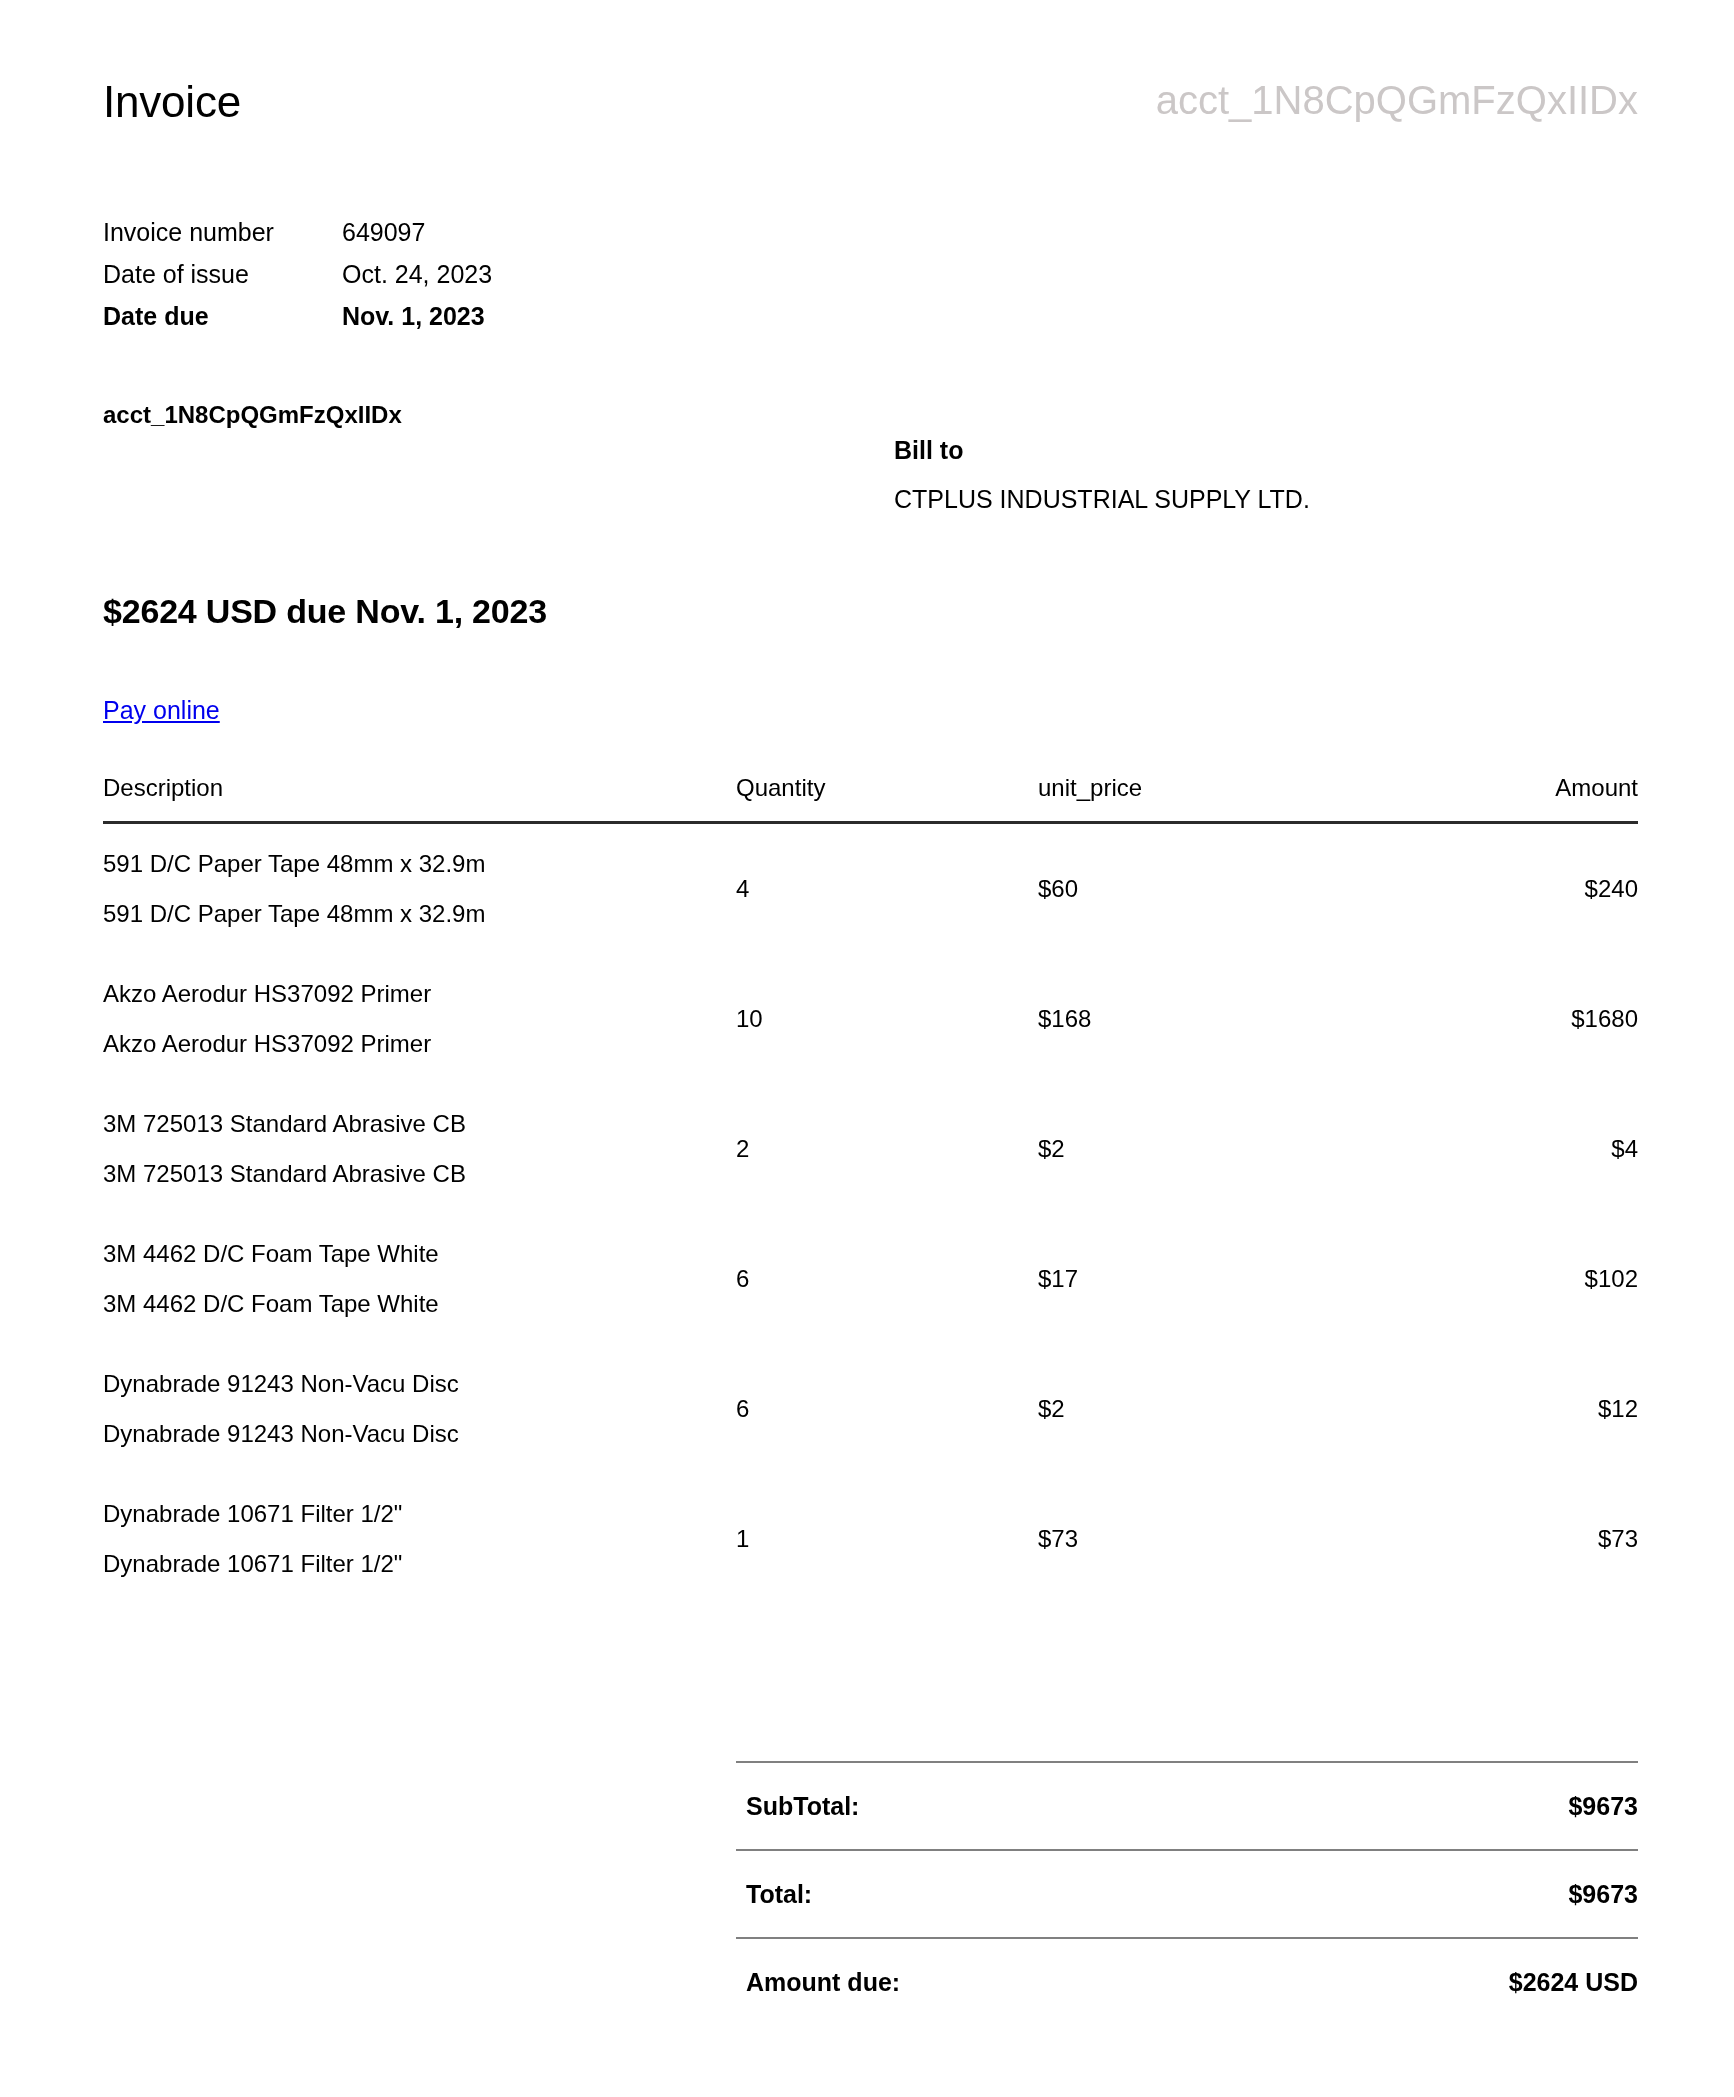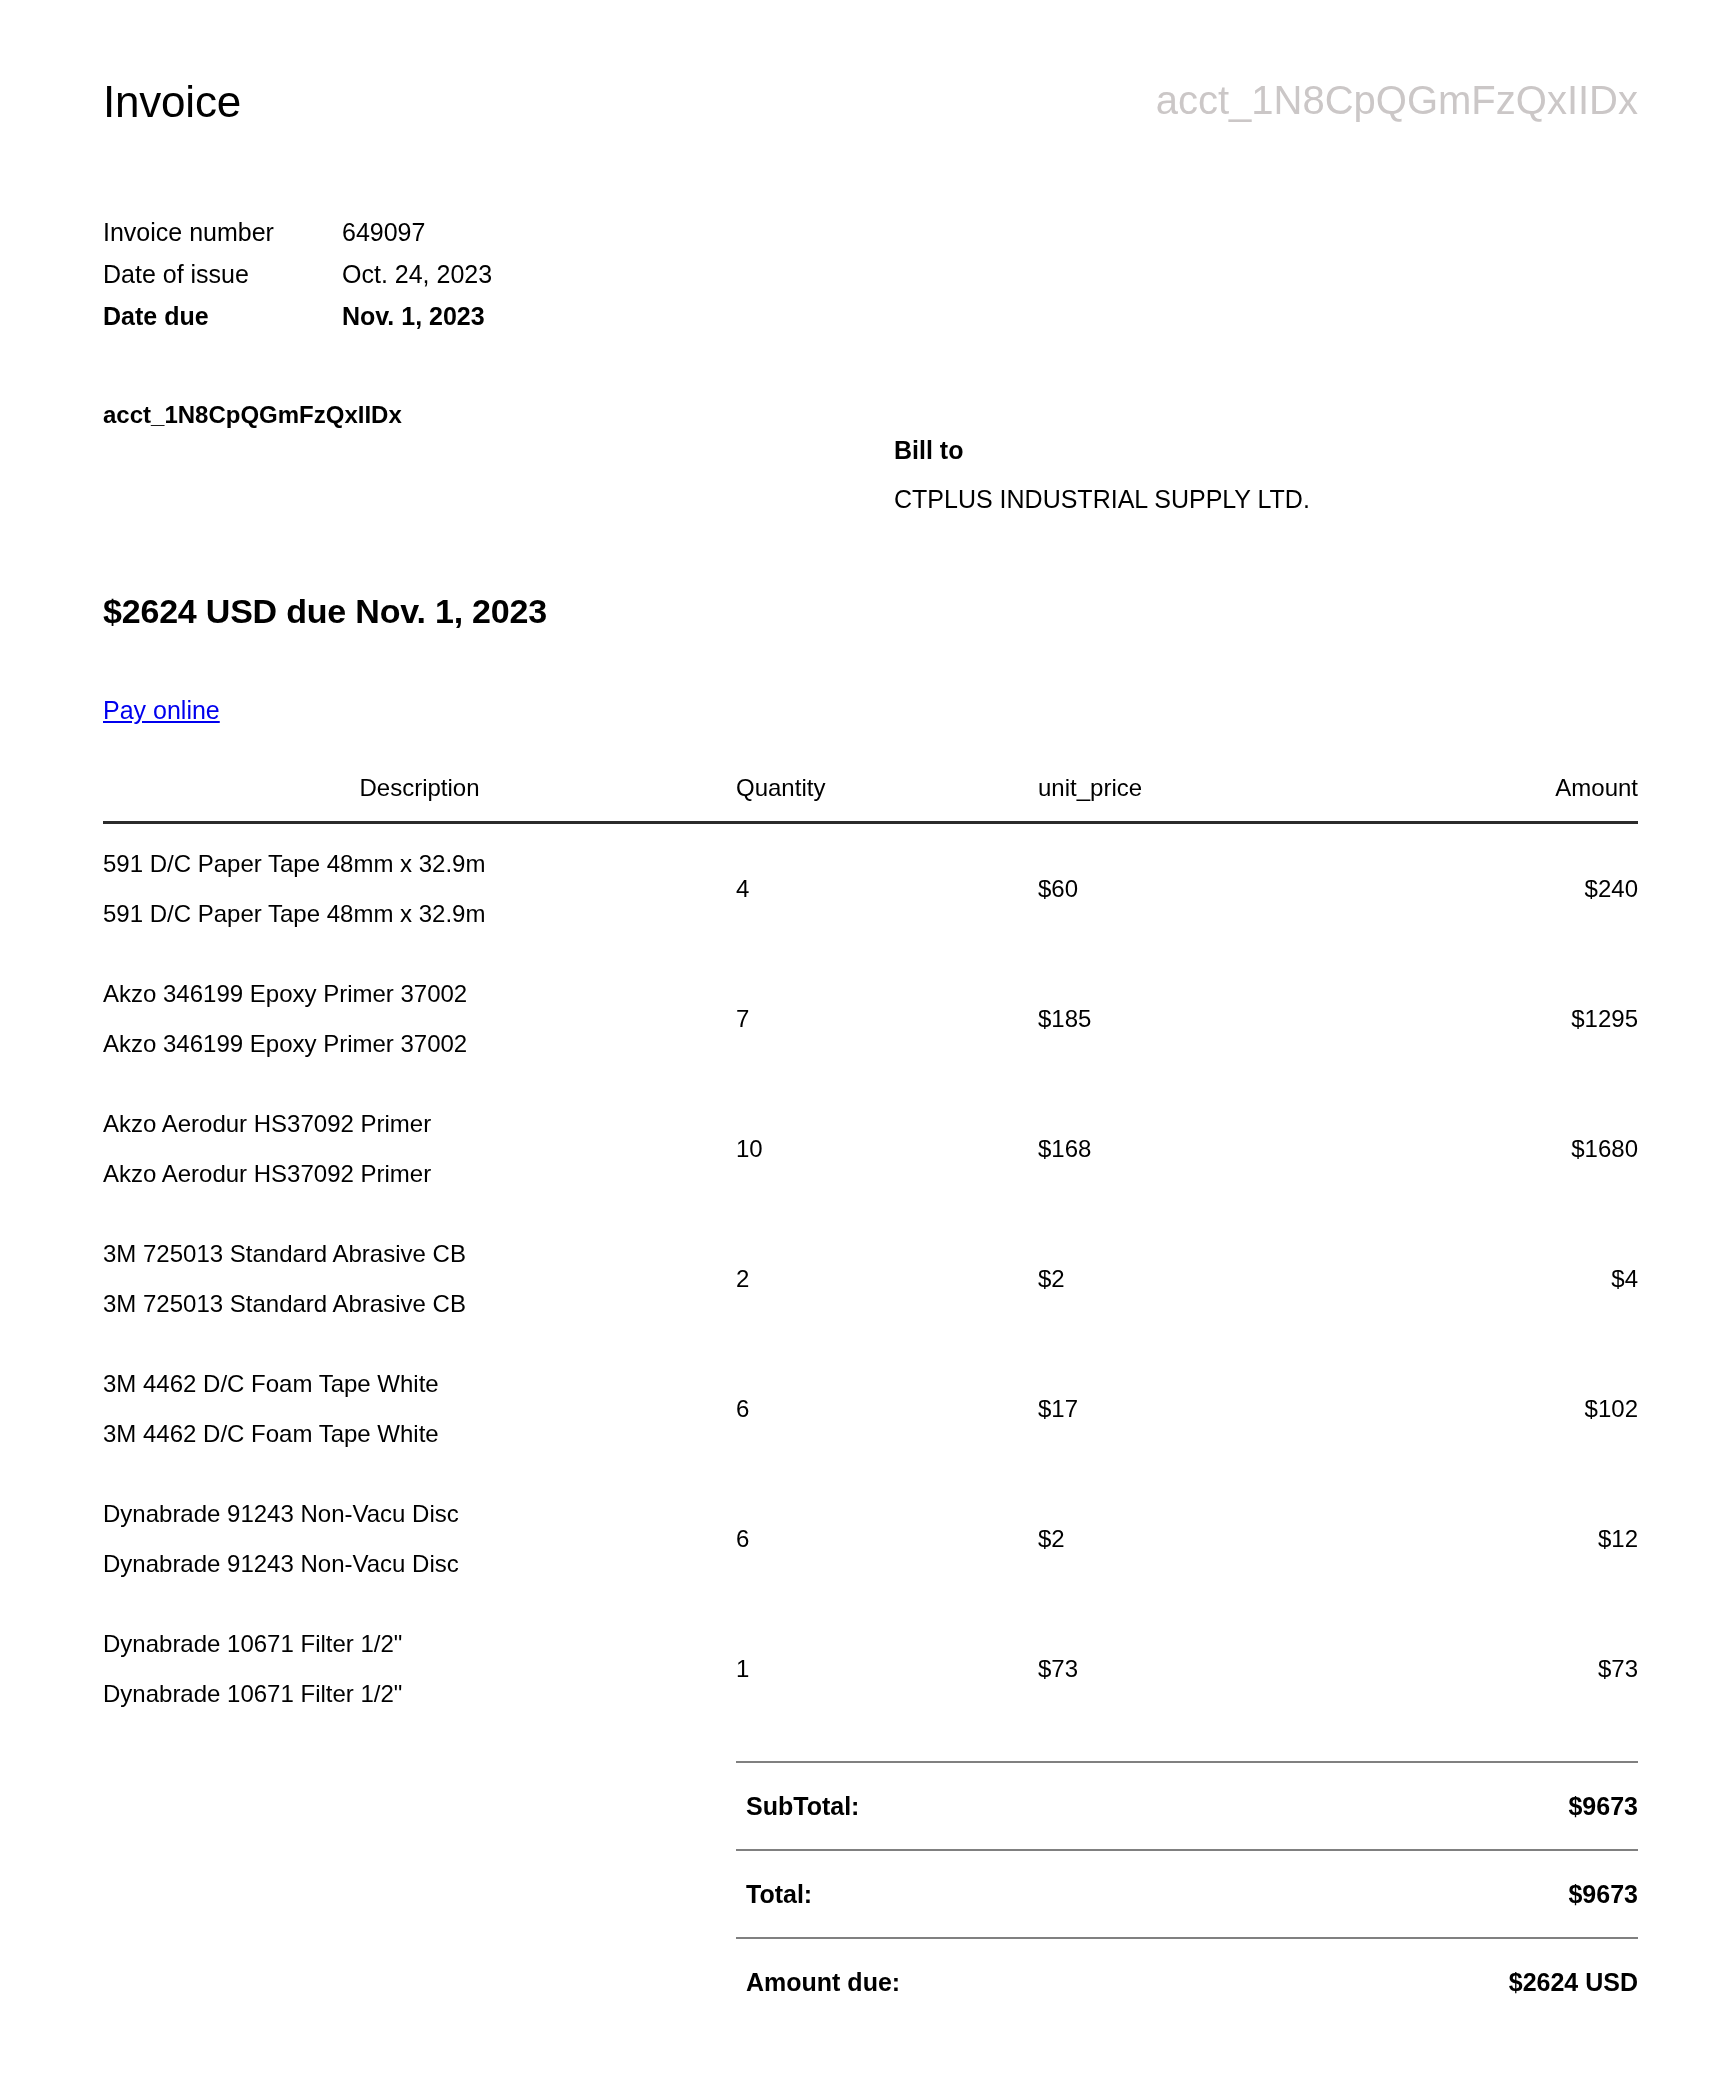--- a/index.html
+++ b/index.html
@@ -121,21 +121,21 @@
     border-collapse: collapse;
     table-layout: fixed;
   }
   .items th {
     font-size: 24px;
     font-weight: normal;
     padding: 0 0 19.3px 0;
     vertical-align: bottom;
     border-bottom: 3.8px solid #2b2b2b;
   }
-  .col-desc   { width: 633px; text-align: center; margin-top: 36px; }
+  .col-desc   { width: 633px; text-align: left; margin-top: 36px; }
   .col-qty    { width: 302px;  text-align: left; }
   .col-price  { width: 432px; text-align: left; }
   .col-amount { width: 168px;  text-align: right; }
 
   .items td {
     font-size: 24px;
     vertical-align: middle;
     padding: 0;
     height: 130px;
   }
@@ -220,29 +220,20 @@
         <td class="desc-cell">
           <span class="desc-line">591 D/C Paper Tape 48mm x 32.9m</span>
           <span class="desc-line">591 D/C Paper Tape 48mm x 32.9m</span>
         </td>
         <td class="qty-cell">4</td>
         <td class="price-cell">$60</td>
         <td class="amt-cell">$240</td>
       </tr>
       <tr>
         <td class="desc-cell">
-          <span class="desc-line">Akzo 346199 Epoxy Primer 37002</span>
-          <span class="desc-line">Akzo 346199 Epoxy Primer 37002</span>
-        </td>
-        <td class="qty-cell">7</td>
-        <td class="price-cell">$185</td>
-        <td class="amt-cell">$1295</td>
-      </tr>
-      <tr>
-        <td class="desc-cell">
           <span class="desc-line">Akzo Aerodur HS37092 Primer</span>
           <span class="desc-line">Akzo Aerodur HS37092 Primer</span>
         </td>
         <td class="qty-cell">10</td>
         <td class="price-cell">$168</td>
         <td class="amt-cell">$1680</td>
       </tr>
       <tr>
         <td class="desc-cell">
           <span class="desc-line">3M 725013 Standard Abrasive CB</span>

